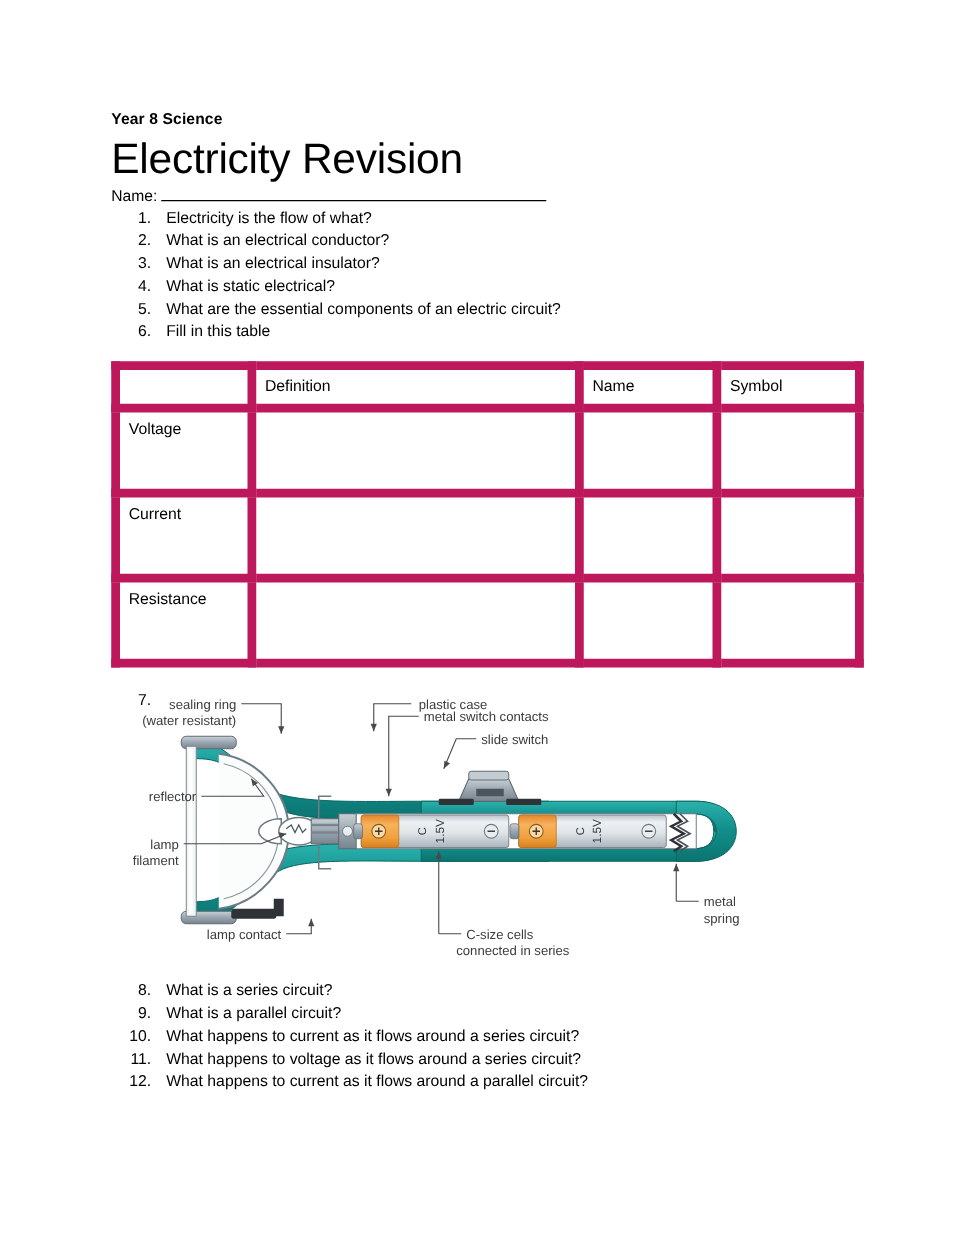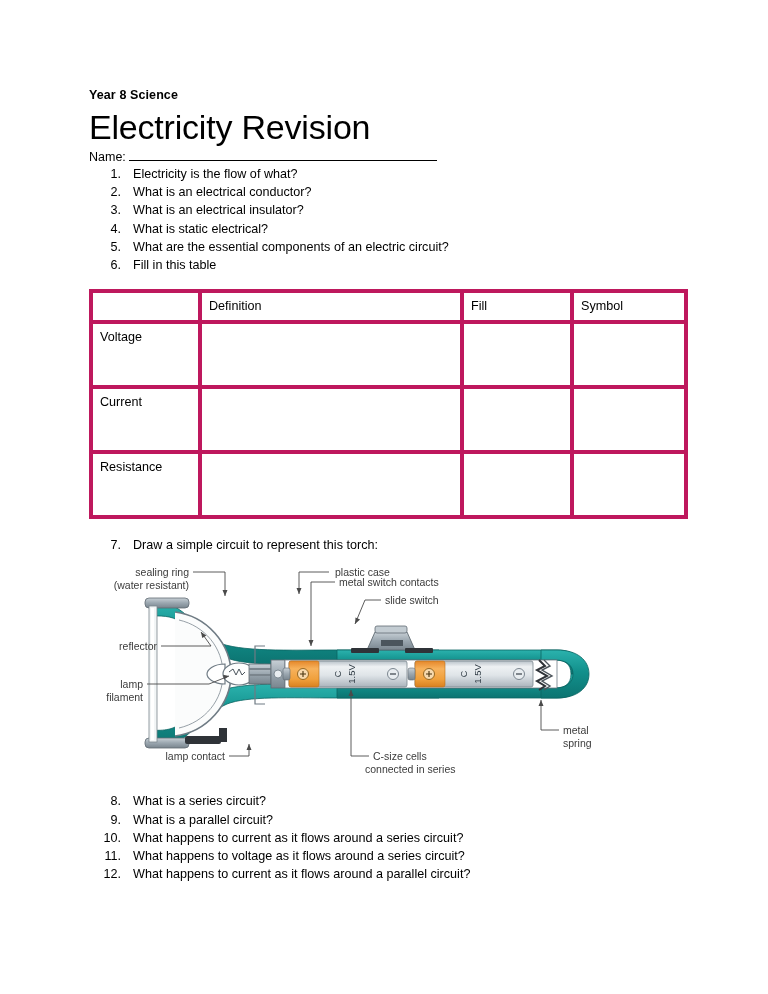--- a/index.html
+++ b/index.html
@@ -77,21 +77,21 @@
   .list-first { margin-top: 20px; }
   .list-second { margin-top: 18px; }
 
   table.revision-table {
     margin-top: 15px;
     border-collapse: collapse;
     width: 597px;
     table-layout: fixed;
   }
   table.revision-table td {
-    border: 4px solid #be185d;
+    border: 7px solid #be185d;
     font-size: 12.6px;
     vertical-align: top;
     padding: 6px 7px 0 7px;
   }
   table.revision-table tr.header-row td { height: 21px; }
   table.revision-table tr.body-row td { height: 55px; }
   col.c1 { width: 109px; }
   col.c2 { width: 262px; }
   col.c3 { width: 110px; }
   col.c4 { width: 114px; }
@@ -165,21 +165,21 @@
       <colgroup>
         <col class="c1">
           <col class="c2">
           <col class="c3">
           <col class="c4">
       </colgroup>
       <tbody>
         <tr class="header-row">
           <td></td>
           <td>Definition</td>
-          <td>Fill</td>
+          <td>Name</td>
           <td>Symbol</td>
         </tr>
         <tr class="body-row">
           <td>Voltage</td>
           <td></td>
           <td></td>
           <td></td>
         </tr>
         <tr class="body-row">
           <td>Current</td>
@@ -191,21 +191,20 @@
           <td>Resistance</td>
           <td></td>
           <td></td>
           <td></td>
         </tr>
       </tbody>
     </table>
 
     <div class="q7">
       <span class="num">7.</span>
-      <span>Draw a simple circuit to represent this torch:</span>
     </div>
 
     <div class="torch-wrap">
       <svg class="torch-svg" width="600" height="232" viewBox="0 0 600 232" xmlns="http://www.w3.org/2000/svg">
         <defs>
           <linearGradient id="cellGrad" x1="0" y1="0" x2="0" y2="1">
             <stop offset="0%" stop-color="#b9c2c9"></stop>
             <stop offset="22%" stop-color="#eef1f3"></stop>
             <stop offset="55%" stop-color="#dfe4e8"></stop>
             <stop offset="100%" stop-color="#aab4bc"></stop>

